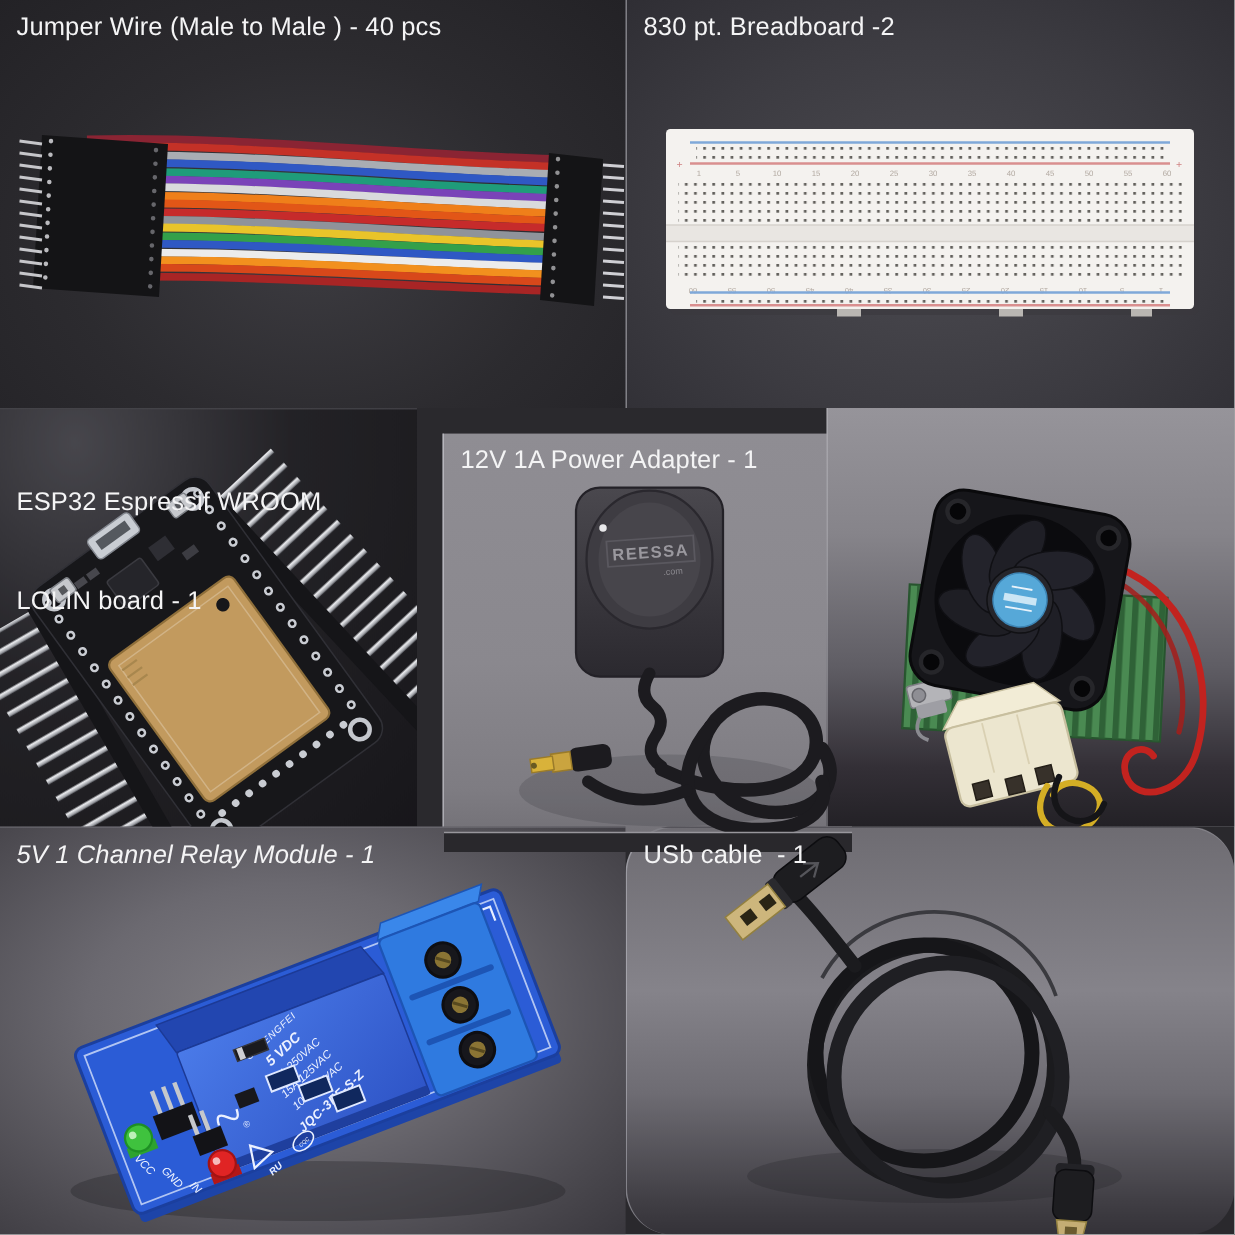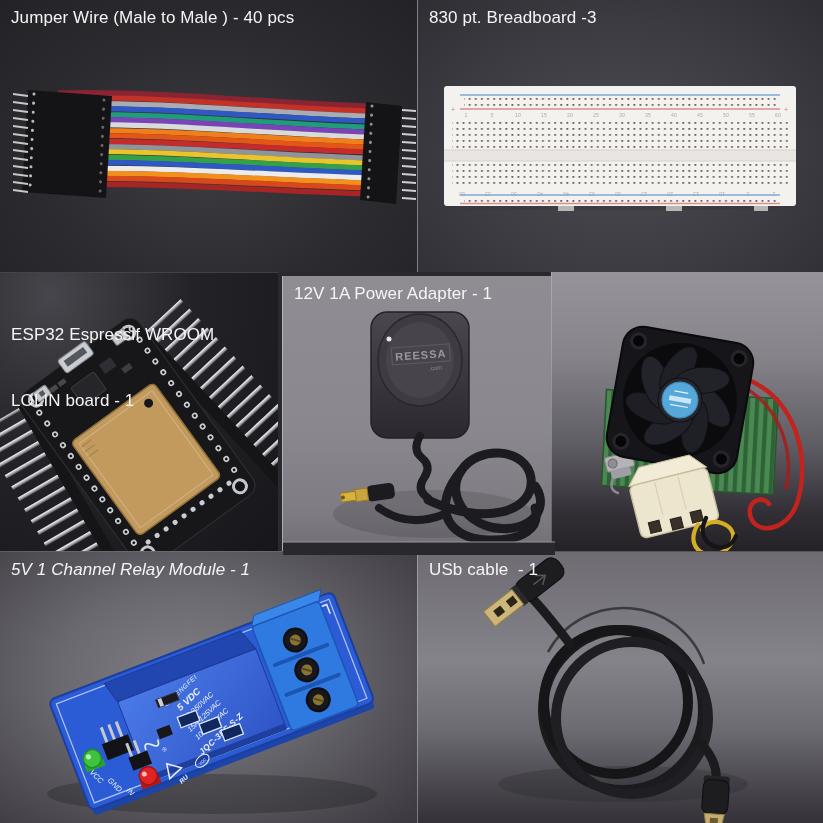--- a/index.html
+++ b/index.html
@@ -21,21 +21,21 @@
   .c3{left:0;top:272px;width:278px;height:279px;border-top:1px solid rgba(185,185,192,.25);
       background:radial-gradient(ellipse at 18% 8%, #47464c 0%, #232226 45%, #17161a 100%);}
   .c4{left:278px;top:272px;width:273px;height:279px;border-left:1px solid rgba(215,215,222,.55);
       background:linear-gradient(180deg,#8f8d93 0%,#8a888e 55%,#7e7c82 85%,#6f6d73 100%);}
   .c5{left:551px;top:272px;width:272px;height:279px;border-left:1px solid rgba(205,205,212,.35);
       background:linear-gradient(180deg,#96949a 0%,#86848a 30%,#5f5d64 62%,#332f36 86%,#232126 100%);}
   .c6{left:0;top:551px;width:417px;height:272px;border-top:1px solid rgba(185,185,192,.25);
       background:radial-gradient(ellipse at 45% 45%, #807e84 0%, #6b6970 40%, #4a484e 80%, #3a383e 100%);font-style:italic;}
   .c7{left:417px;top:551px;width:406px;height:272px;border-left:1px solid rgba(205,205,212,.45);
       border-top:1px solid rgba(185,185,192,.25);
-      background:linear-gradient(180deg,#6e6c72 0%,#85838a 40%,#6e6c73 65%,#403e44 92%,#343238 100%);}
+      background:linear-gradient(180deg,#6e6c72 0%,#85838a 40%,#6e6c73 65%,#403e44 92%,#343238 100%);border-radius:31px;}
 </style>
 </head>
 <body>
 
 <div class="board">
 
   <figure class="cell c1" style="margin:0">
     <div class="label">Jumper Wire (Male to Male ) - 40 pcs</div>
     <svg class="art" width="417" height="272" viewBox="0 0 417 272">
       <g>
@@ -66,21 +66,21 @@
       </g>
       <g>
         <polygon points="366,102 402,106 396,204 360,200" fill="#141416"></polygon>
         <path d="M402,110 L416,111 M402,118 L416,119 M402,126 L416,127 M402,134 L416,135 M402,142 L416,143 M402,150 L416,151 M402,158 L416,159 M402,166 L416,167 M402,174 L416,175 M402,182 L416,183 M402,190 L416,191 M402,198 L416,199" stroke="#cfcfd4" stroke-width="2" fill="none"></path>
         <line x1="372" y1="106" x2="368" y2="200" stroke="#e4e4e8" stroke-width="3" stroke-dasharray="0.1 9" stroke-linecap="round" opacity=".6"></line>
       </g>
     </svg>
   </figure>
 
   <figure class="cell c2" style="margin:0">
-    <div class="label">830 pt. Breadboard -3</div>
+    <div class="label">830 pt. Breadboard -2</div>
     <svg class="art" width="406" height="272" viewBox="0 0 406 272">
       <defs>
         <pattern id="pdots" patternUnits="userSpaceOnUse" width="6.1" height="6">
           <rect width="1.8" height="1.8" x="2" y="2" fill="#62605c"></rect>
         </pattern>
       </defs>
       <rect x="29" y="90" width="352" height="120" rx="4" fill="#3a393e" opacity=".6"></rect>
       <rect x="26" y="86" width="352" height="120" rx="3" fill="#f4f2ef"></rect>
       <g>
         <line x1="42" y1="95" x2="362" y2="95" stroke="#7fa8d9" stroke-width="1.6"></line>
@@ -187,21 +187,21 @@
             <rect x="-54" y="-40" width="102" height="116" rx="5" fill="#c29a5e" stroke="#8f6f3a" stroke-width="1.5"></rect>
             <rect x="-48" y="-34" width="90" height="104" fill="none" stroke="rgba(255,255,255,.25)" stroke-width="1"></rect>
             <path d="M-48,-30 l12,0 M-48,-24 l12,0 M-48,-18 l12,0" stroke="#a8874e" stroke-width="1.5"></path>
             <circle cx="32" cy="-26" r="4.5" fill="#17171a"></circle>
           </g>
         </g>
       </g>
     </svg>
   </figure>
 
-  <figure class="cell c4" style="margin:4px">
+  <figure class="cell c4" style="margin:17px">
     <div class="label">12V 1A Power Adapter - 1</div>
     <svg class="art" width="273" height="279" viewBox="0 0 273 279">
       <defs>
         <linearGradient id="adbody" x1="0" y1="0" x2="0" y2="1">
           <stop offset="0" stop-color="#4a484e"></stop>
             <stop offset="1" stop-color="#2b292f"></stop>
         </linearGradient>
       </defs>
       <ellipse cx="150" cy="238" rx="100" ry="24" fill="rgba(40,40,45,.18)"></ellipse>
       <g>

